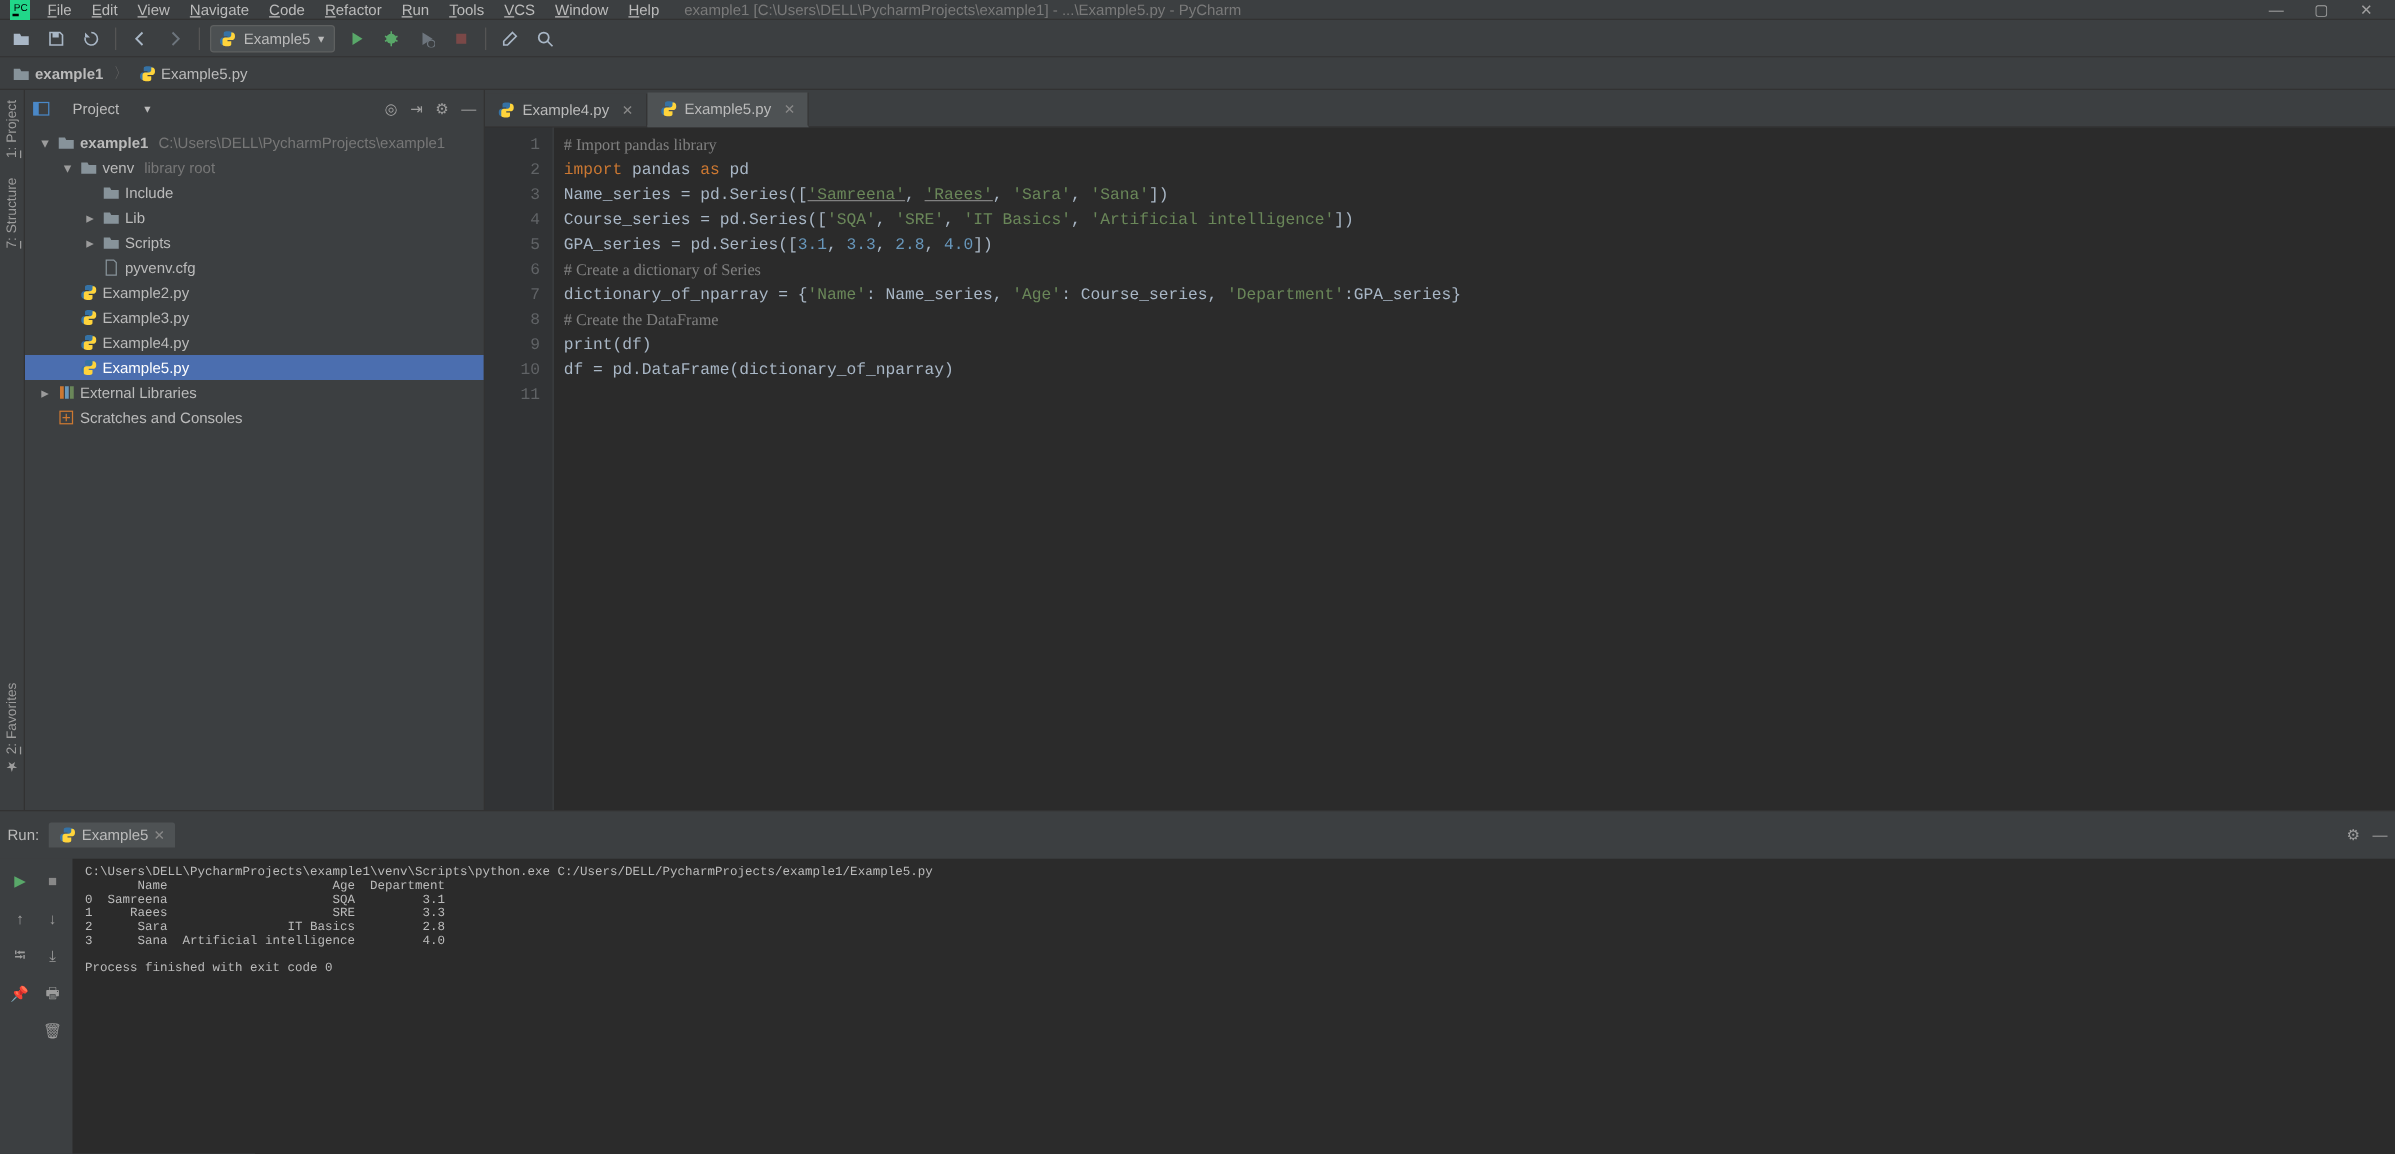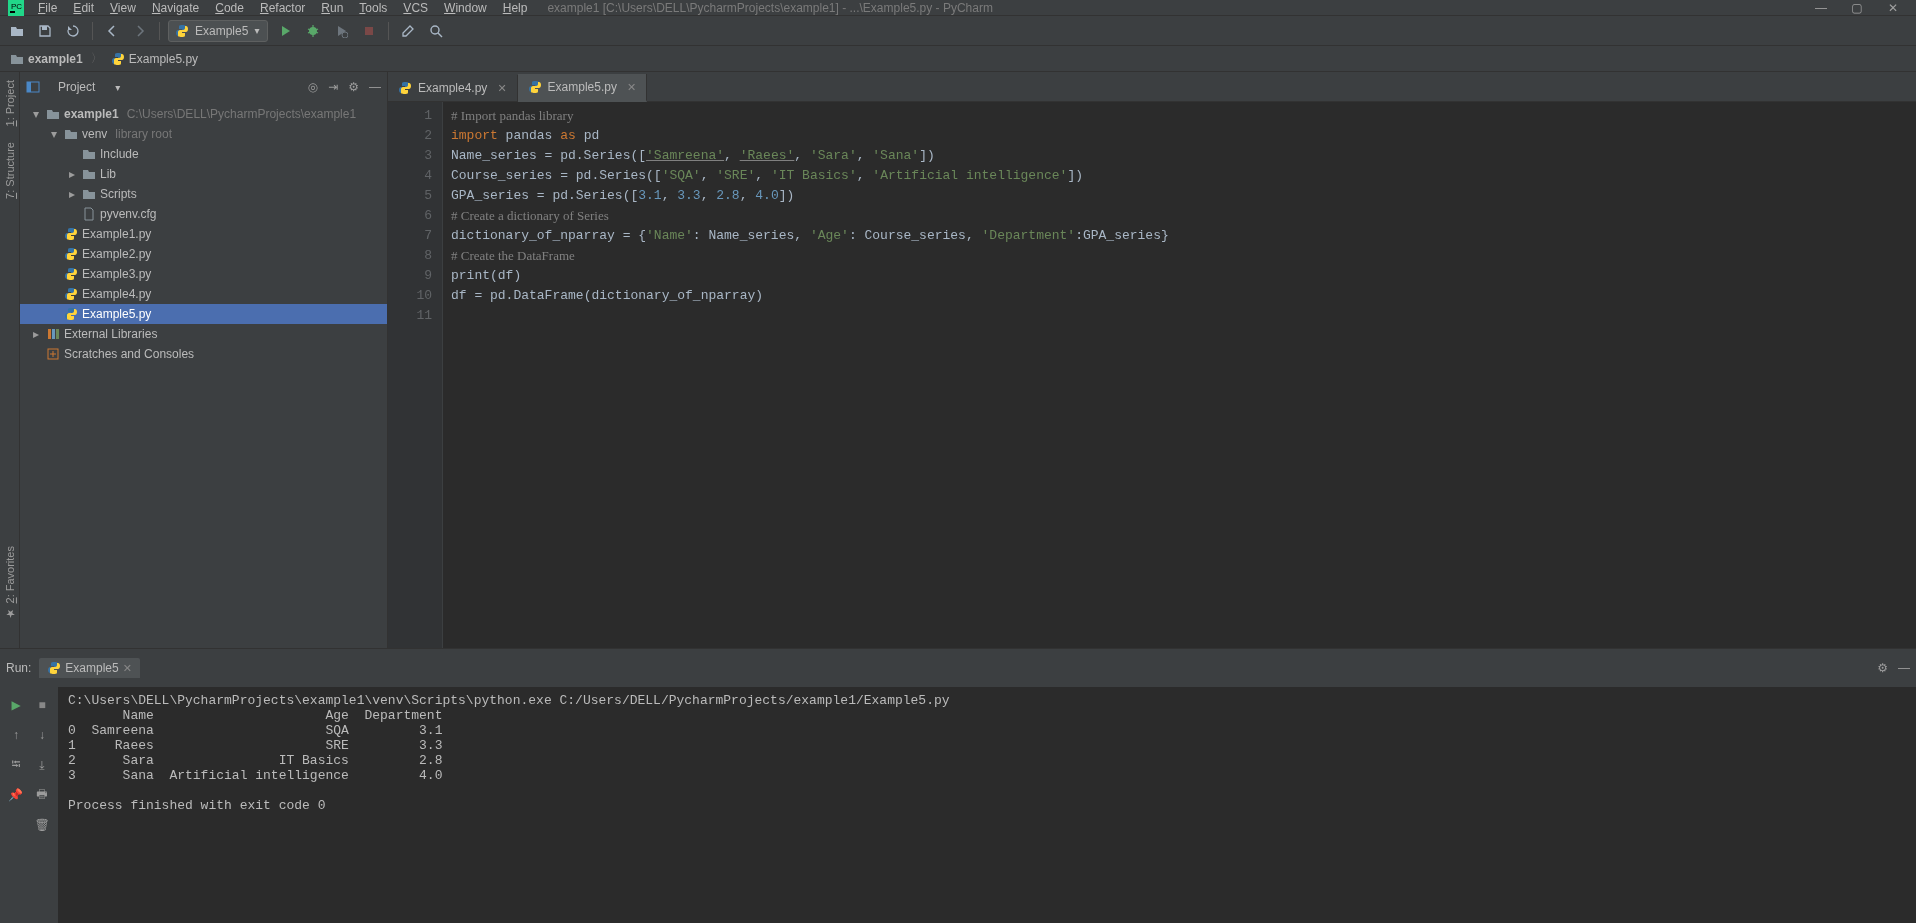--- a/index.html
+++ b/index.html
@@ -246,21 +246,21 @@
 }
 .run-side span {
   display:flex;align-items:center;justify-content:center;
   color:#9c9c9c; cursor:pointer;
 }
 .console {
   flex:1;
   background:#2b2b2b;
   color:#bbbbbb;
   font-family:"Consolas","Courier New",monospace;
-  font-size:13px;
+  font-size:10px;
   padding:6px 10px;
   white-space:pre;
   overflow:auto;
 }
 .svgicon { width:14px;height:14px; display:block; }
 </style>
 </head>
 <body>
 
 <div class="menu-bar">
@@ -455,29 +455,20 @@
           </svg>
           <span class="fname">pyvenv.cfg</span>
         </div>
         <div class="tree-row">
           <span class="indent" style="width:18px"></span>
           <span class="arrow"></span>
           <svg class="py-icon file-icon" viewBox="0 0 14 14">
             <path d="M7 1c-3 0-3 1-3 2v2h3v1H3c-1 0-2 1-2 3s1 3 2 3h1v-2c0-1 1-2 2-2h3c1 0 2-1 2-2V3c0-1 0-2-4-2z" fill="#3572A5"></path>
             <path d="M7 13c3 0 3-1 3-2V9H7V8h4c1 0 2-1 2-3s-1-3-2-3h-1v2c0 1-1 2-2 2H5c-1 0-2 1-2 2v3c0 1 0 2 4 2z" fill="#FFD43B"></path>
           </svg>
-          <span class="fname">Example1.py</span>
-        </div>
-        <div class="tree-row">
-          <span class="indent" style="width:18px"></span>
-          <span class="arrow"></span>
-          <svg class="py-icon file-icon" viewBox="0 0 14 14">
-            <path d="M7 1c-3 0-3 1-3 2v2h3v1H3c-1 0-2 1-2 3s1 3 2 3h1v-2c0-1 1-2 2-2h3c1 0 2-1 2-2V3c0-1 0-2-4-2z" fill="#3572A5"></path>
-            <path d="M7 13c3 0 3-1 3-2V9H7V8h4c1 0 2-1 2-3s-1-3-2-3h-1v2c0 1-1 2-2 2H5c-1 0-2 1-2 2v3c0 1 0 2 4 2z" fill="#FFD43B"></path>
-          </svg>
           <span class="fname">Example2.py</span>
         </div>
         <div class="tree-row">
           <span class="indent" style="width:18px"></span>
           <span class="arrow"></span>
           <svg class="py-icon file-icon" viewBox="0 0 14 14">
             <path d="M7 1c-3 0-3 1-3 2v2h3v1H3c-1 0-2 1-2 3s1 3 2 3h1v-2c0-1 1-2 2-2h3c1 0 2-1 2-2V3c0-1 0-2-4-2z" fill="#3572A5"></path>
             <path d="M7 13c3 0 3-1 3-2V9H7V8h4c1 0 2-1 2-3s-1-3-2-3h-1v2c0 1-1 2-2 2H5c-1 0-2 1-2 2v3c0 1 0 2 4 2z" fill="#FFD43B"></path>
           </svg>
           <span class="fname">Example3.py</span>

